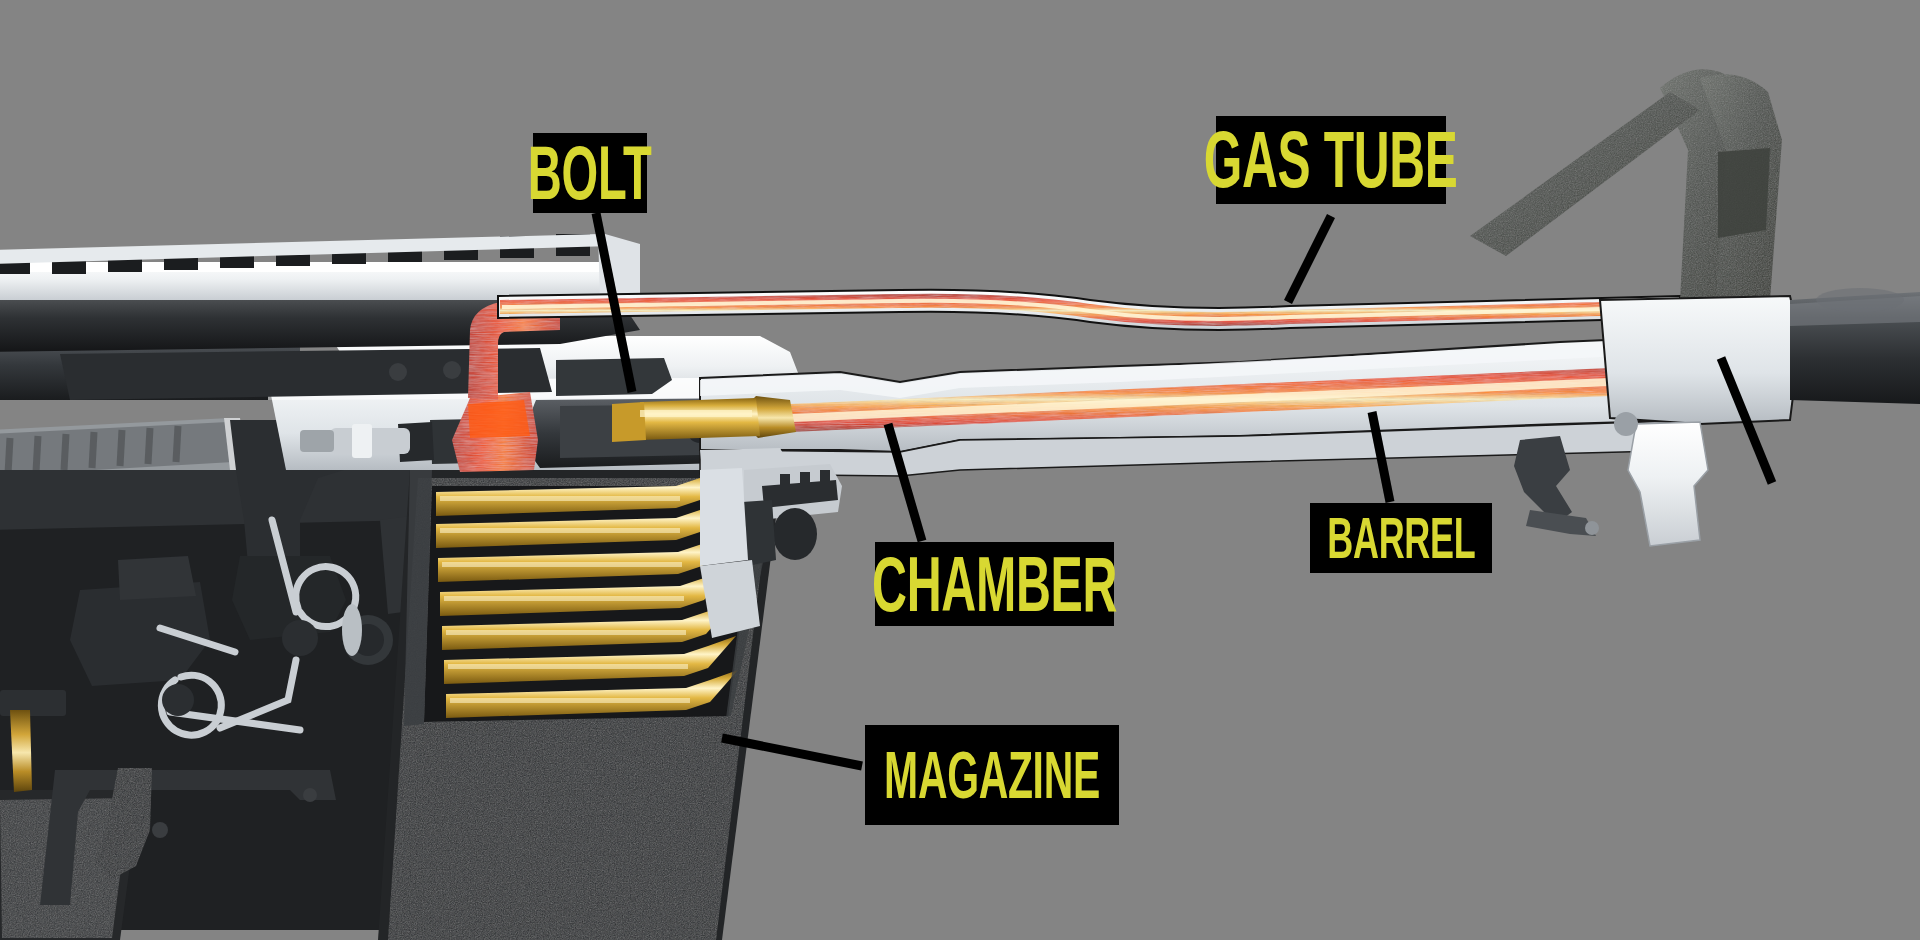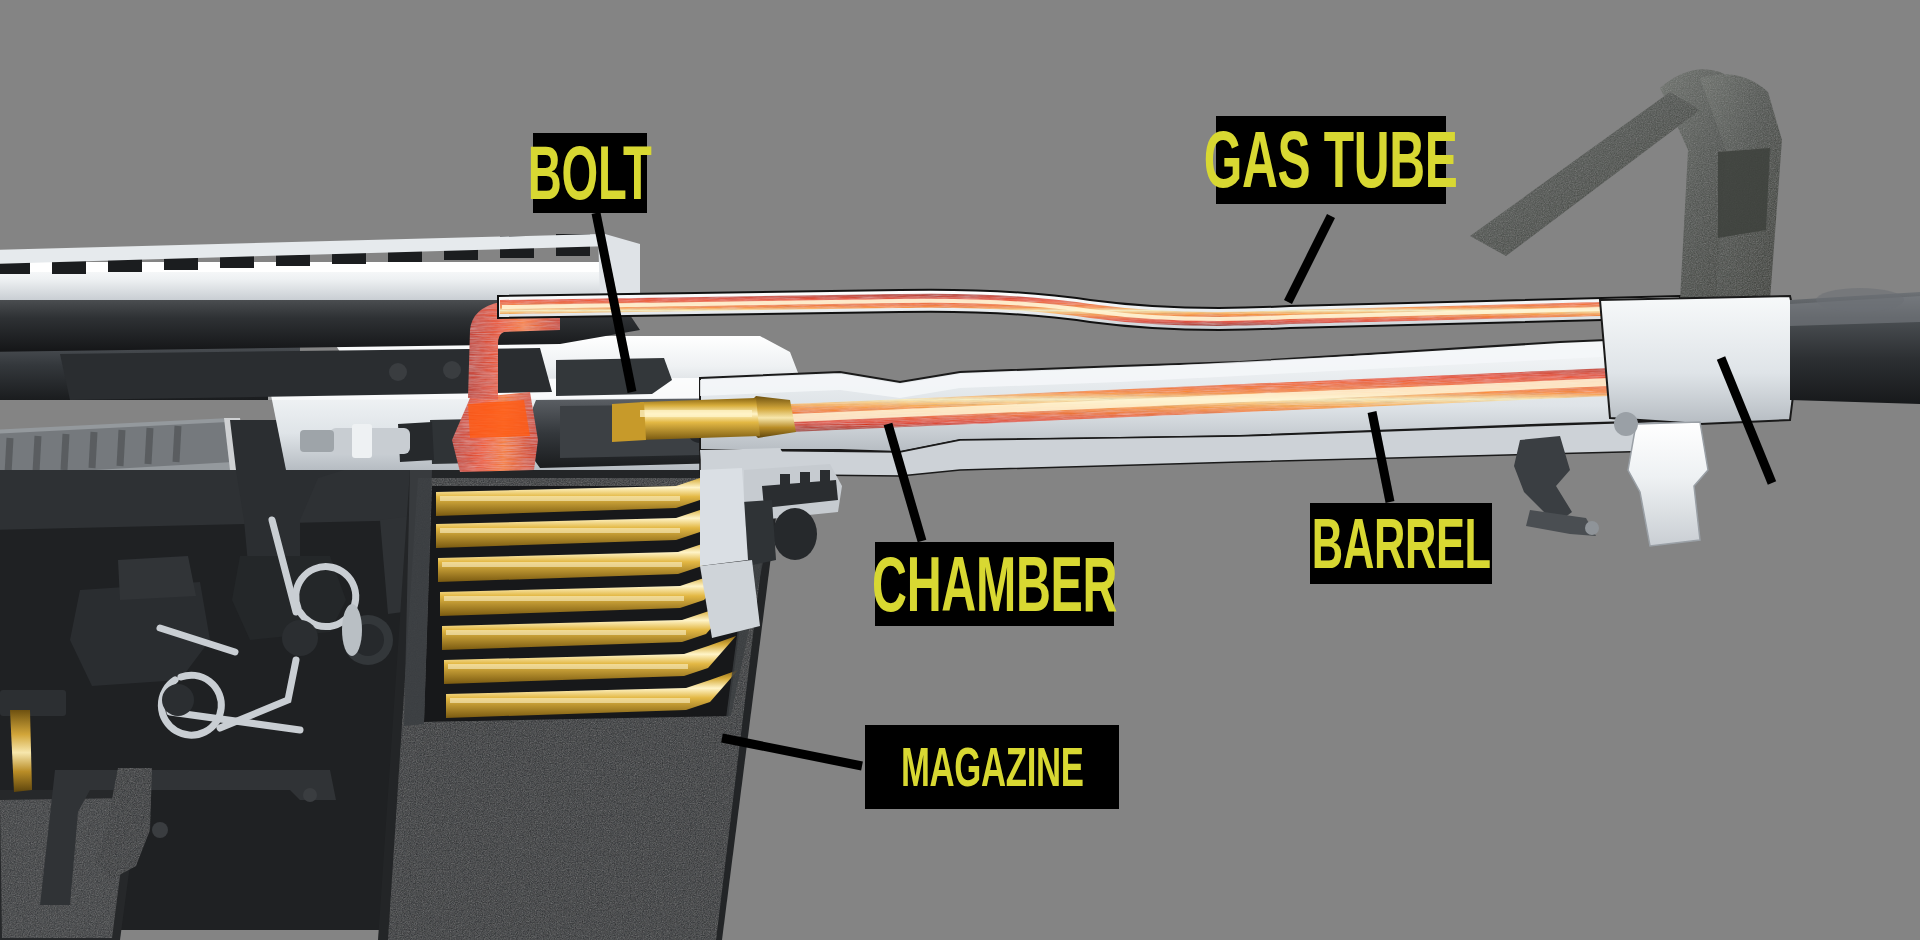--- a/index.html
+++ b/index.html
@@ -40,23 +40,23 @@
     z-index: 40;
   }
   .callout span {
     display: block;
     transform: scaleX(0.62);
     transform-origin: center center;
   }
   #callout-bolt      { left: 533px; top: 133px; width: 114px; height: 80px; font-size: 76px; }
   #callout-gastube   { left: 1216px; top: 116px; width: 230px; height: 88px; font-size: 80px; }
   #callout-chamber   { left: 875px; top: 542px; width: 239px; height: 84px; font-size: 78px; }
-  #callout-barrel    { left: 1310px; top: 503px; width: 182px; height: 81px; font-size: 70px; }
+  #callout-barrel    { left: 1310px; top: 503px; width: 182px; height: 70px; font-size: 58px; }
   #callout-bullet    { left: 1712px; top: 484px; width: 167px; height: 82px; font-size: 78px; }
-  #callout-magazine  { left: 865px; top: 725px; width: 254px; height: 84px; font-size: 56px; }
+  #callout-magazine  { left: 865px; top: 725px; width: 254px; height: 100px; font-size: 66px; }
 </style>
 </head>
 <body>
 
 <div id="stage">
 
   <svg id="diagram-svg" viewBox="0 0 1920 940">
     <defs>
 
       <linearGradient id="gSteelLight" x1="0" y1="0" x2="0" y2="1">

